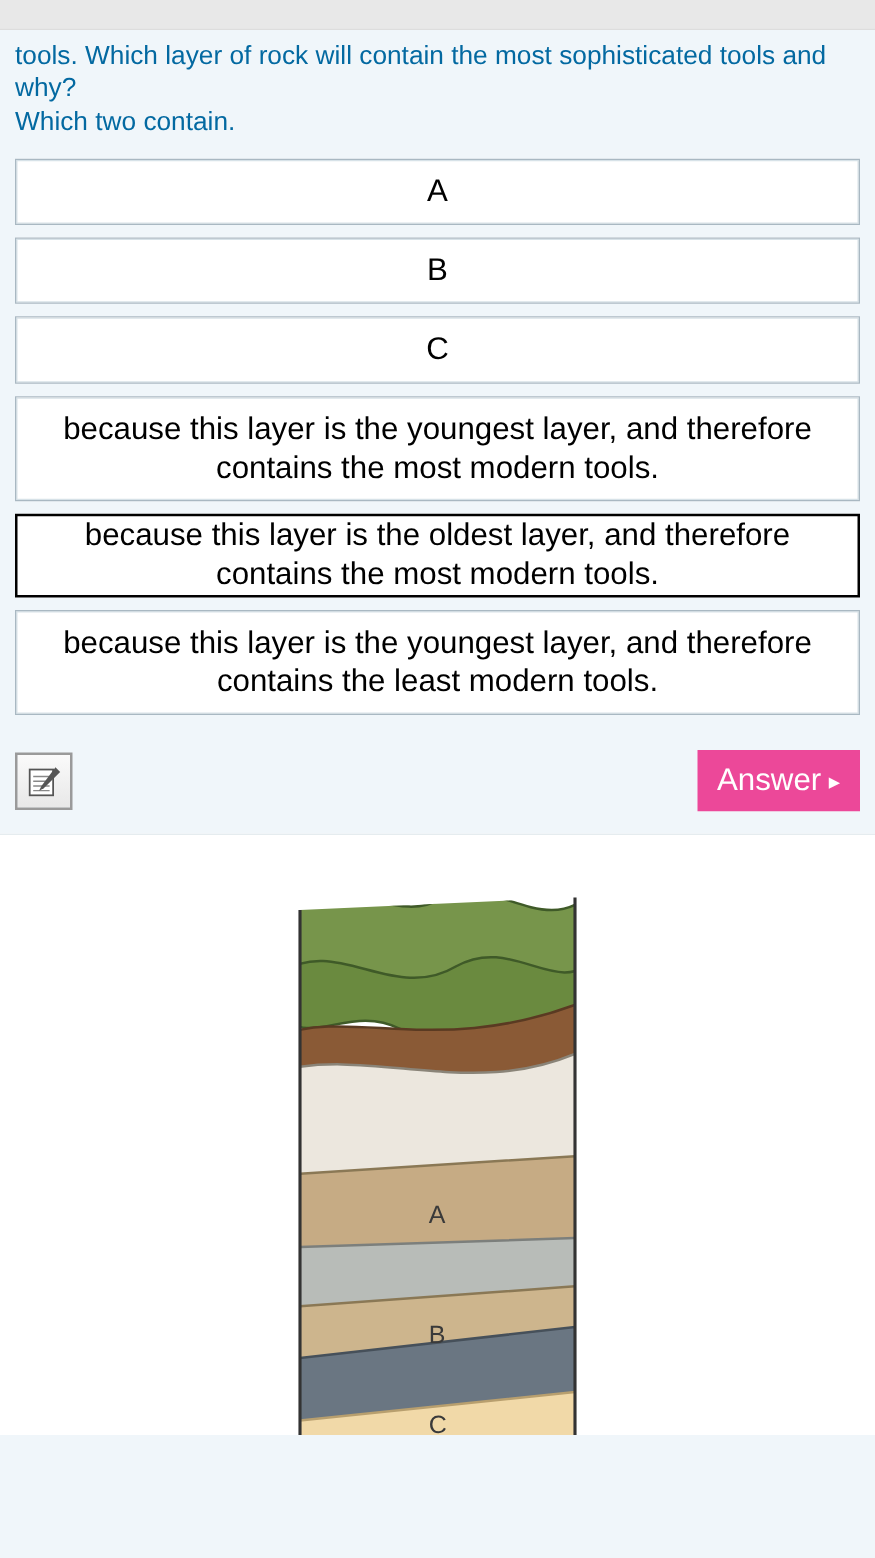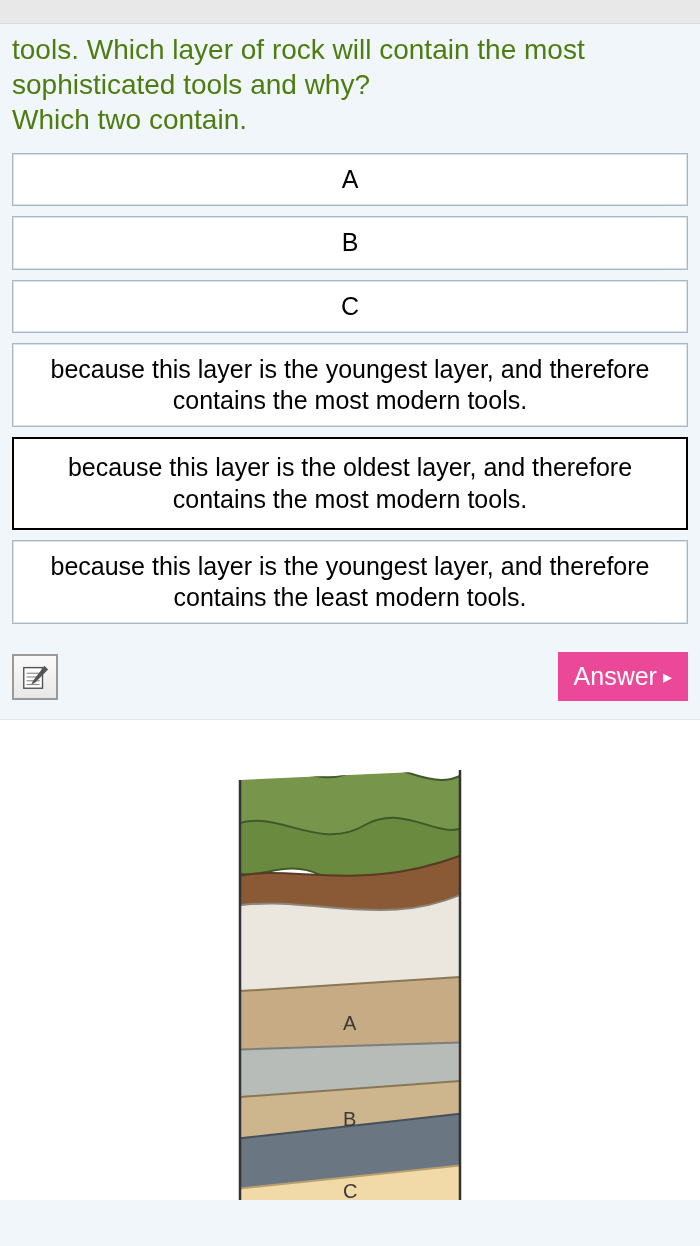--- a/index.html
+++ b/index.html
@@ -9,42 +9,42 @@
     width: 700px;
     color: #222;
   }
   .topbar {
     height: 24px;
     background: #e8e8e8;
     border-bottom: 1px solid #ddd;
   }
   .content { padding: 8px 12px 0 12px; }
   .question {
-    font-size: 28px;
+    font-size: 21px;
     line-height: 1.25;
-    color: #4d7c0f;
+    color: #0369a1;
     margin-bottom: 16px;
   }
   .question strong { font-weight: normal; }
   .options { display: flex; flex-direction: column; gap: 10px; margin-bottom: 22px;}
   .opt {
     background: #ffffff;
     border: 1px solid #a9b8c2;
     box-shadow: inset 0 0 0 1px #d7e2e8;
     text-align: center;
     font-size: 25px;
     padding: 10px 18px;
     line-height: 1.25;
     color: #000;
     cursor: pointer;
   }
   .opt.selected {
     border: 2px solid #000;
     box-shadow: none;
-    padding: 13px 17px;
+    padding: 0 17px;
   }
   .toolbar {
     display: flex;
     align-items: center;
     justify-content: space-between;
     padding: 6px 12px 18px 12px;
   }
   .note-btn {
     width: 46px; height: 46px;
     border: 2px solid #9a9a9a;

